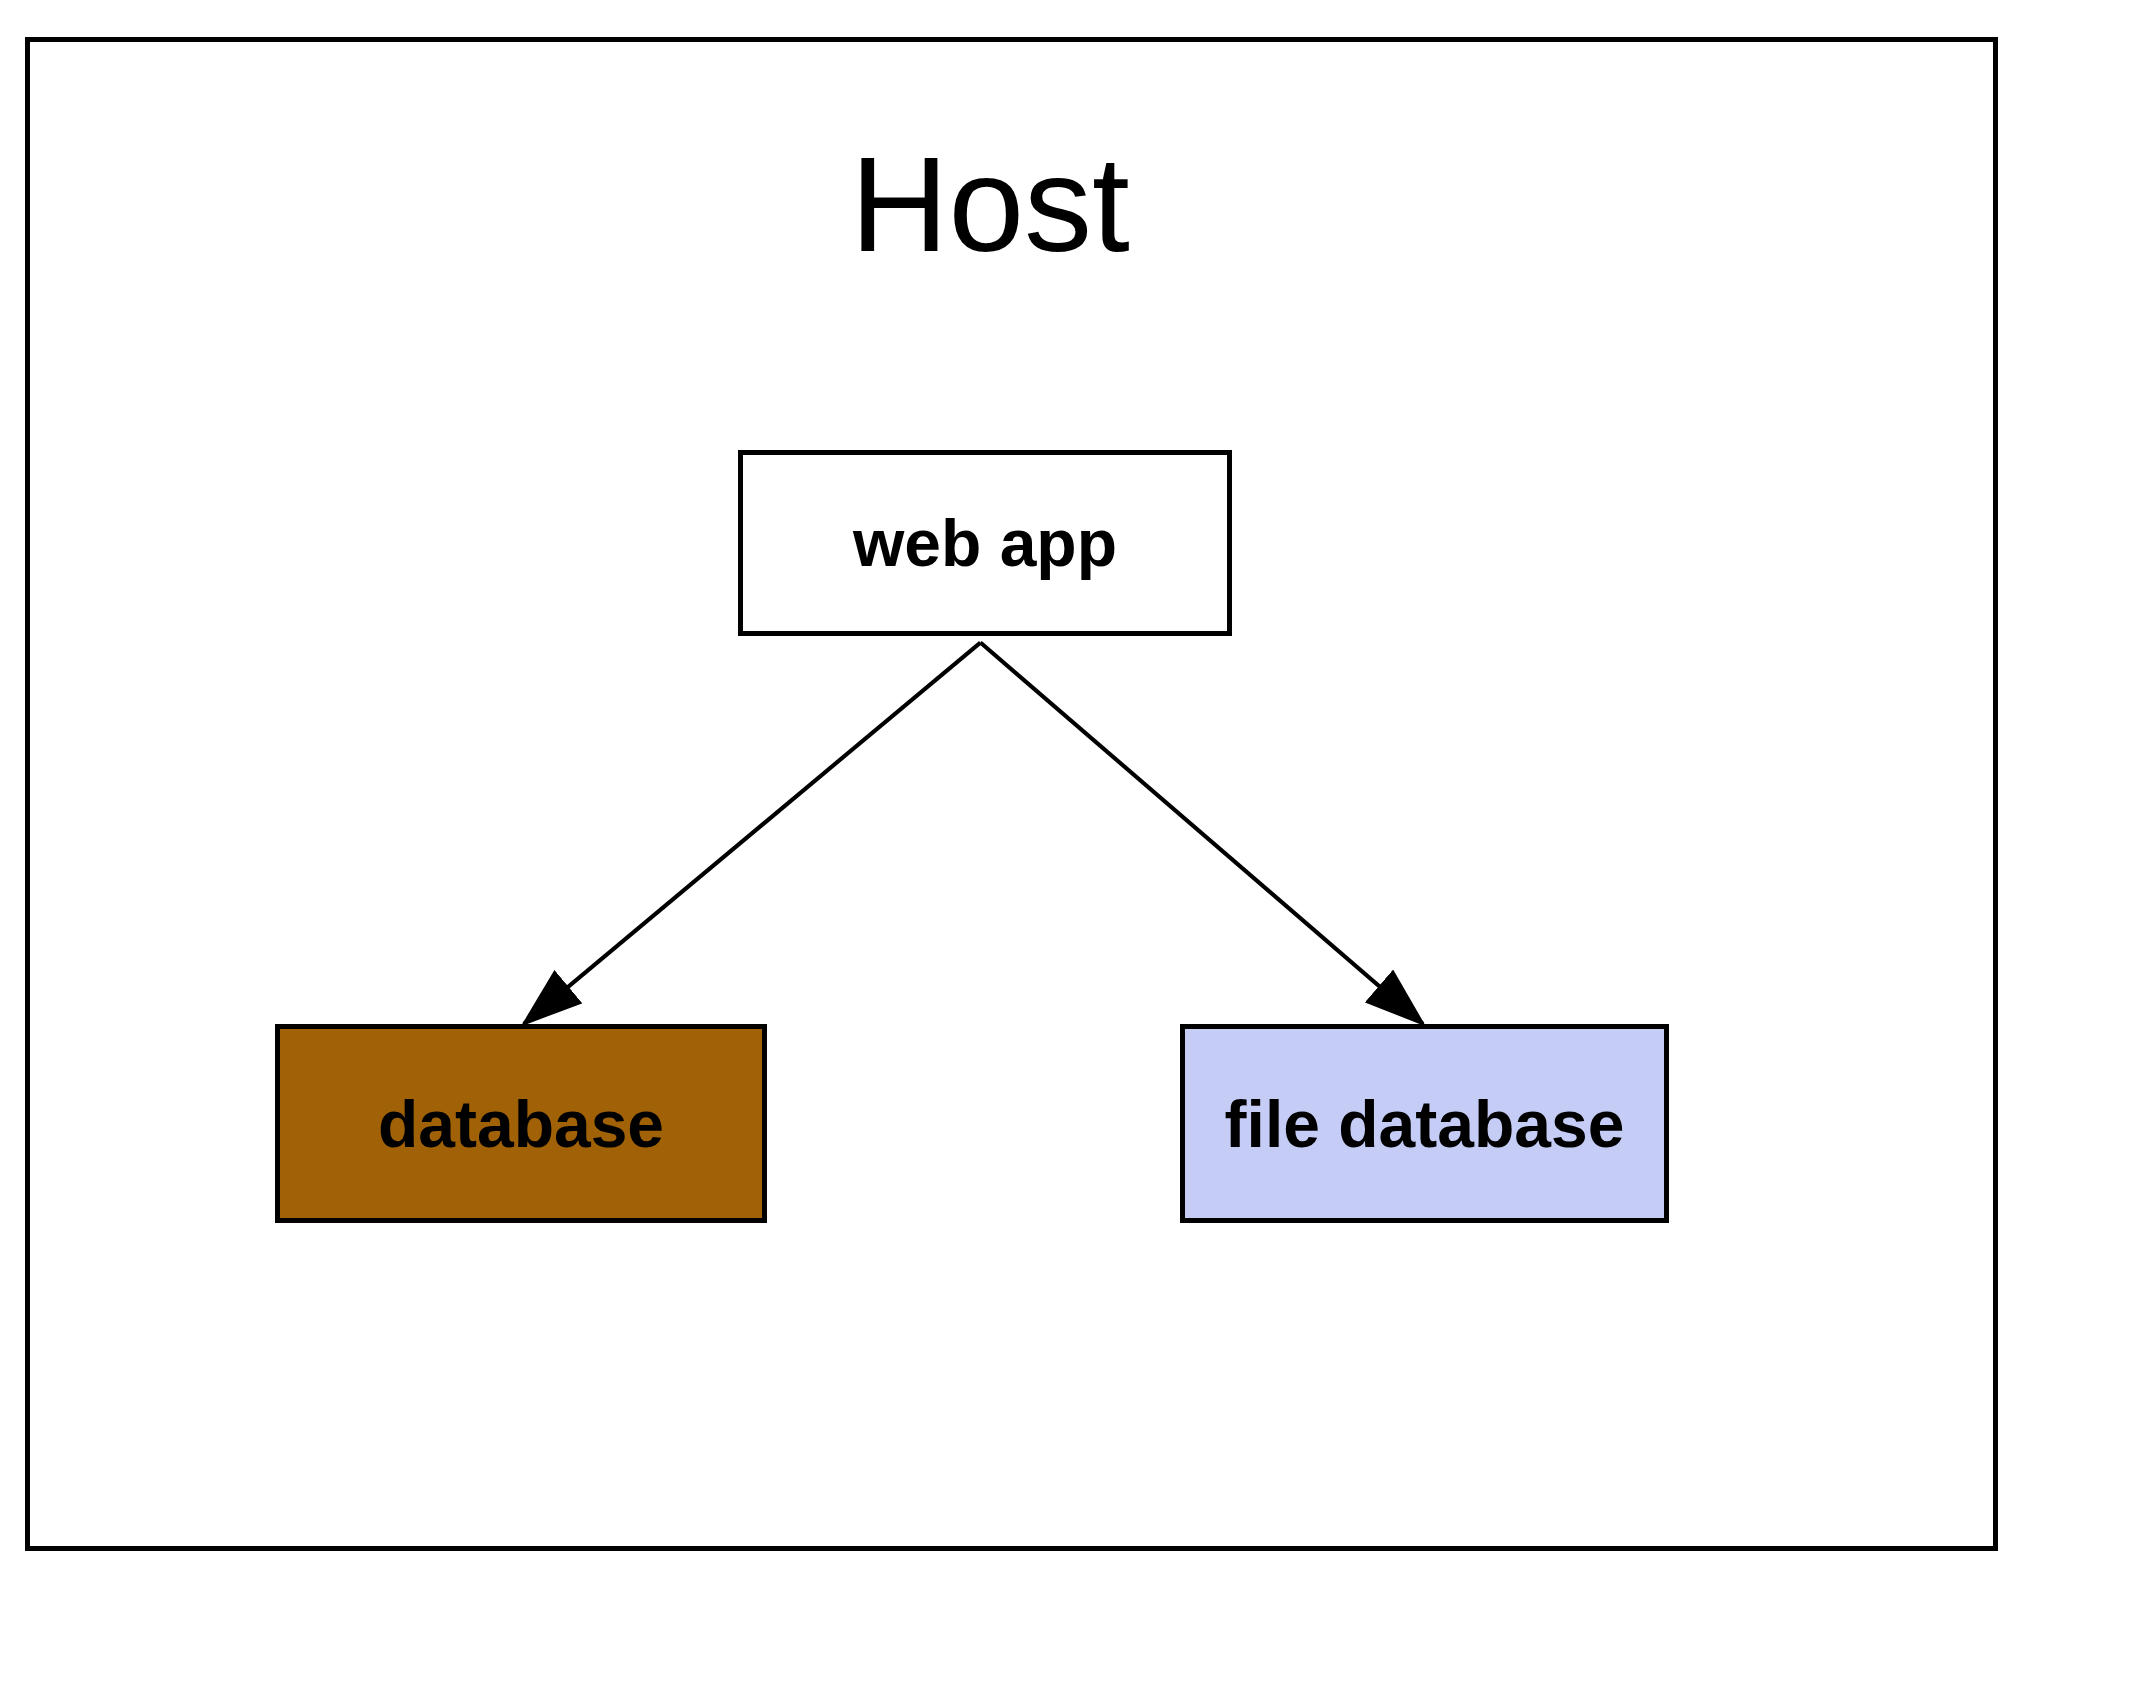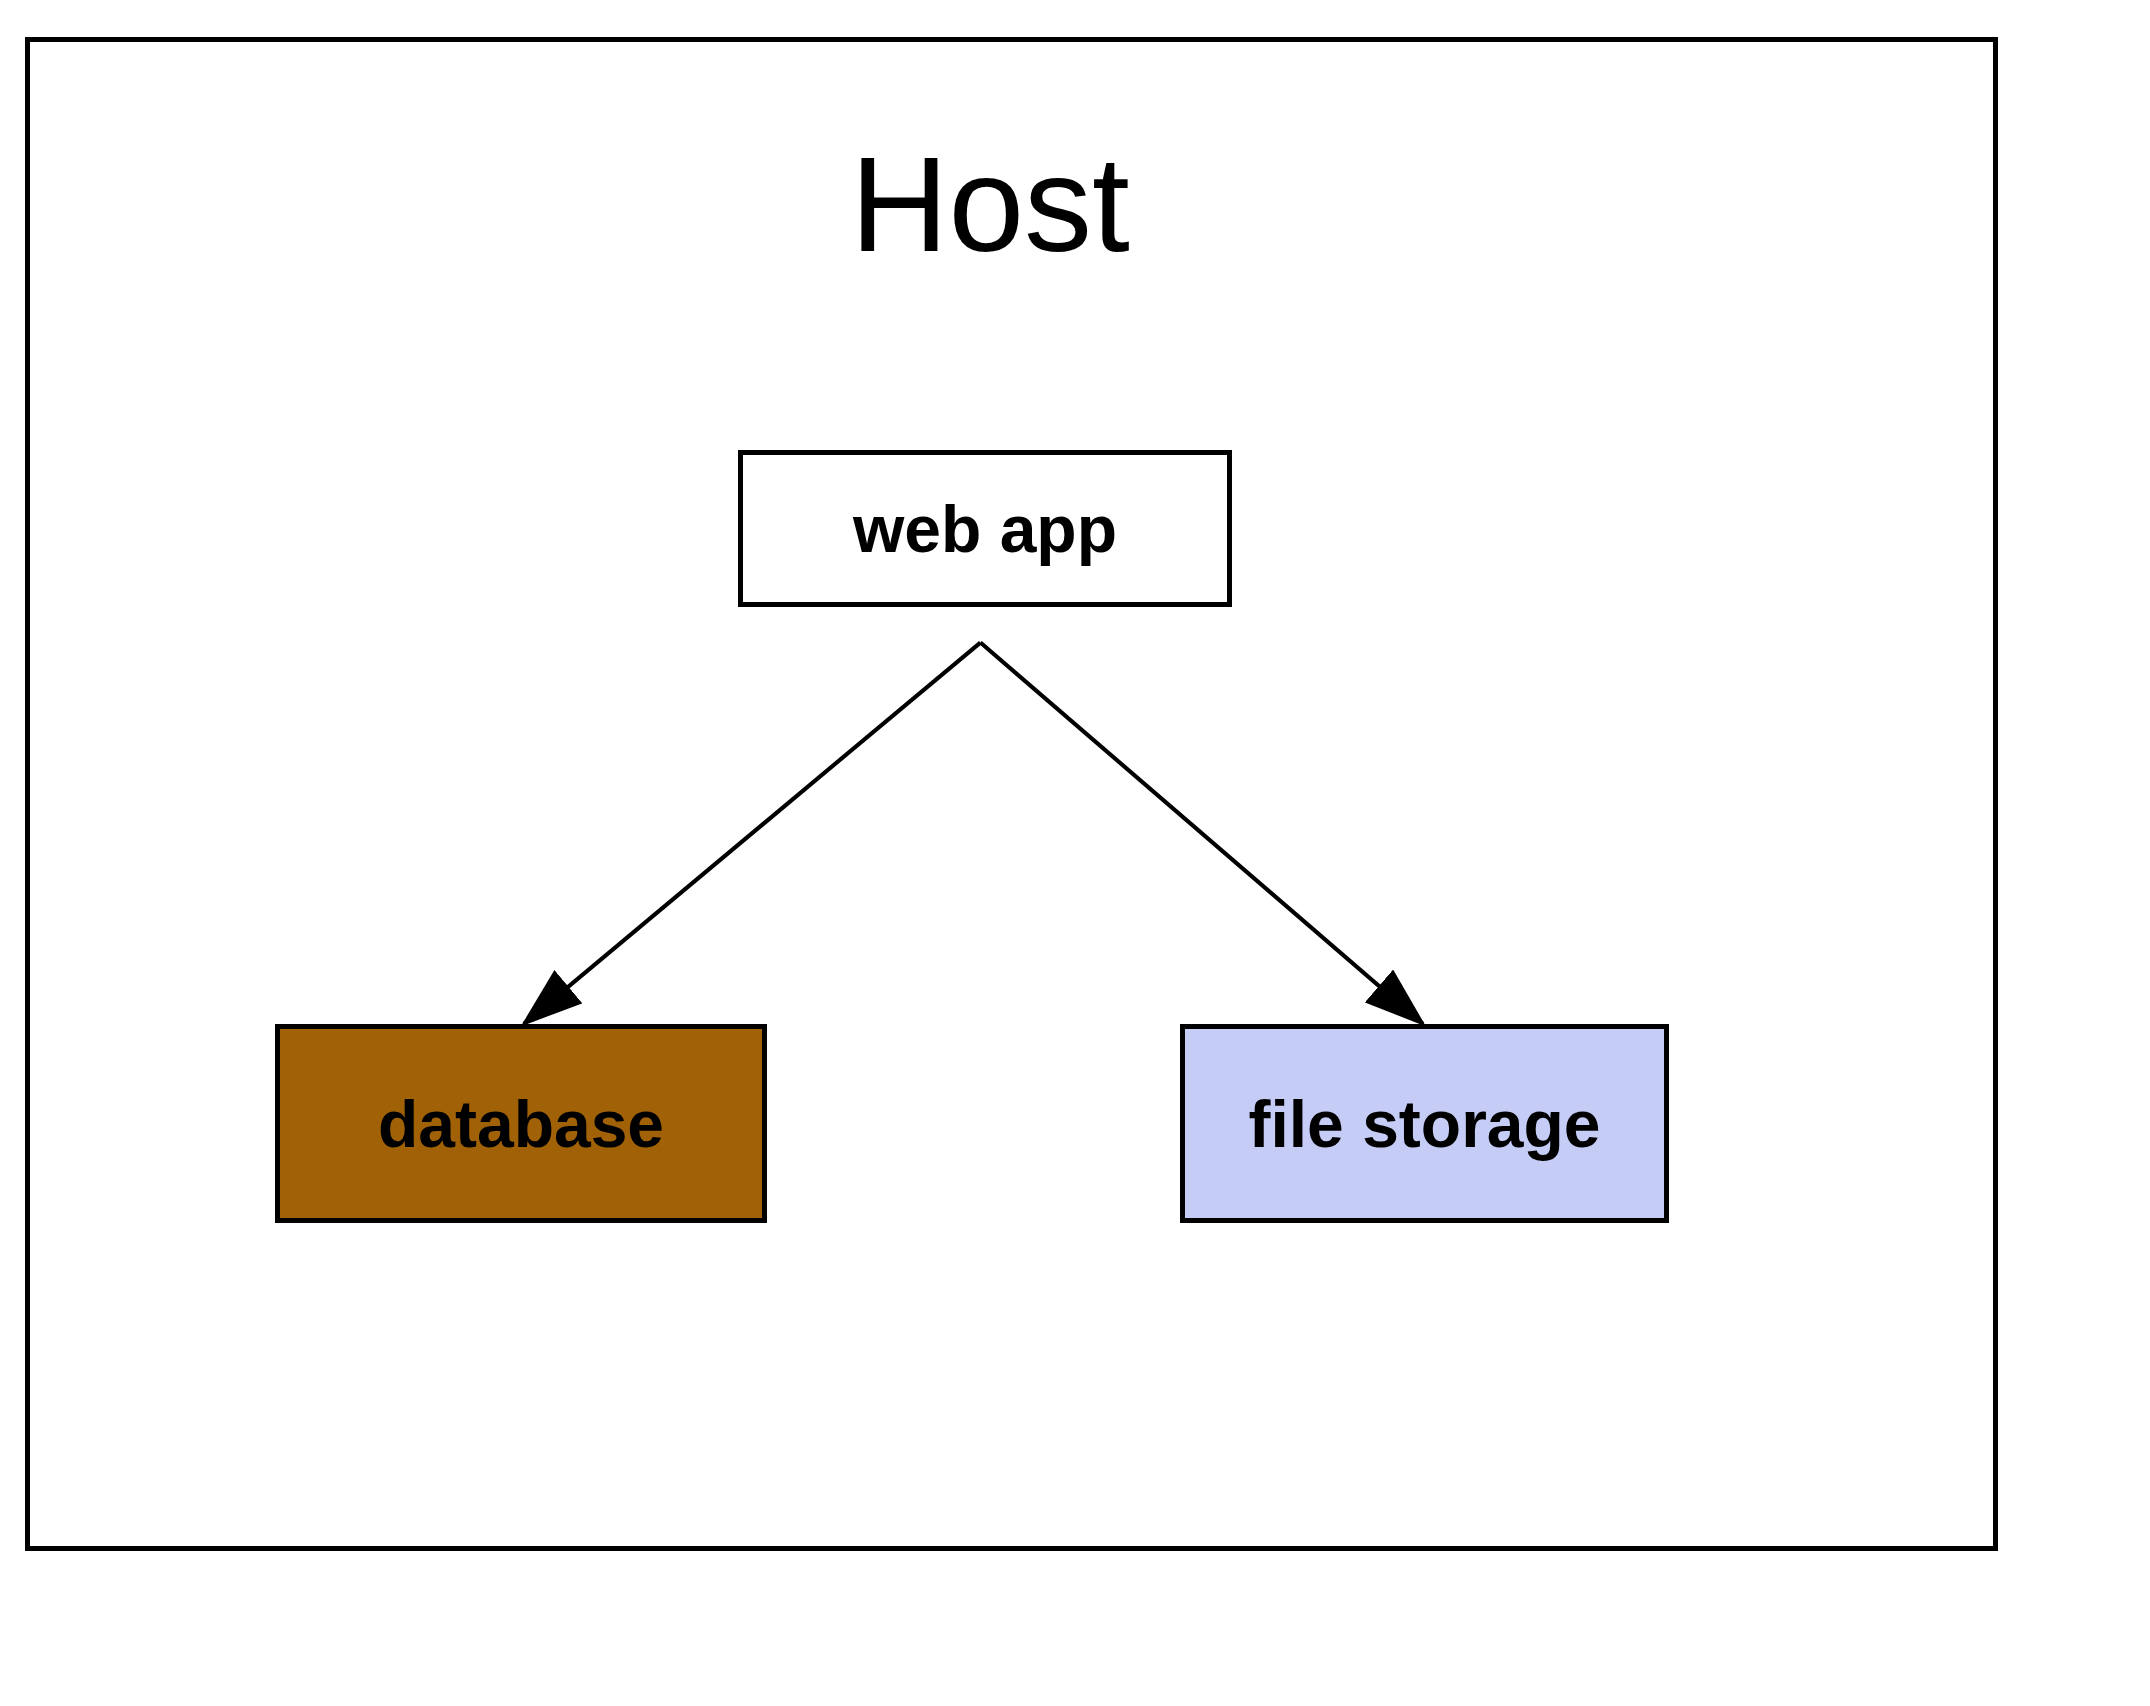--- a/index.html
+++ b/index.html
@@ -68,21 +68,21 @@
   .node .node-label {
     font-size: 66px;
     font-weight: 700;
     color: #000000;
     white-space: nowrap;
   }
   .node-web-app {
     left: 738px;
     top: 450px;
     width: 494px;
-    height: 157px;
+    height: 186px;
   }
   .node-database {
     left: 275px;
     top: 1024px;
     width: 492px;
     height: 199px;
   }
   .node-file-storage {
     left: 1180px;
     top: 1024px;
@@ -111,17 +111,17 @@
 
   <div class="node node-web-app" style="background-color: rgb(255, 255, 255);">
     <span class="node-label">web app</span>
   </div>
 
   <div class="node node-database" style="background-color: #a16207;">
     <span class="node-label">database</span>
   </div>
 
   <div class="node node-file-storage" style="background-color: rgb(197, 204, 245);">
-    <span class="node-label">file storage</span>
+    <span class="node-label">file database</span>
   </div>
 
 </div>
 
 
 </body></html>

